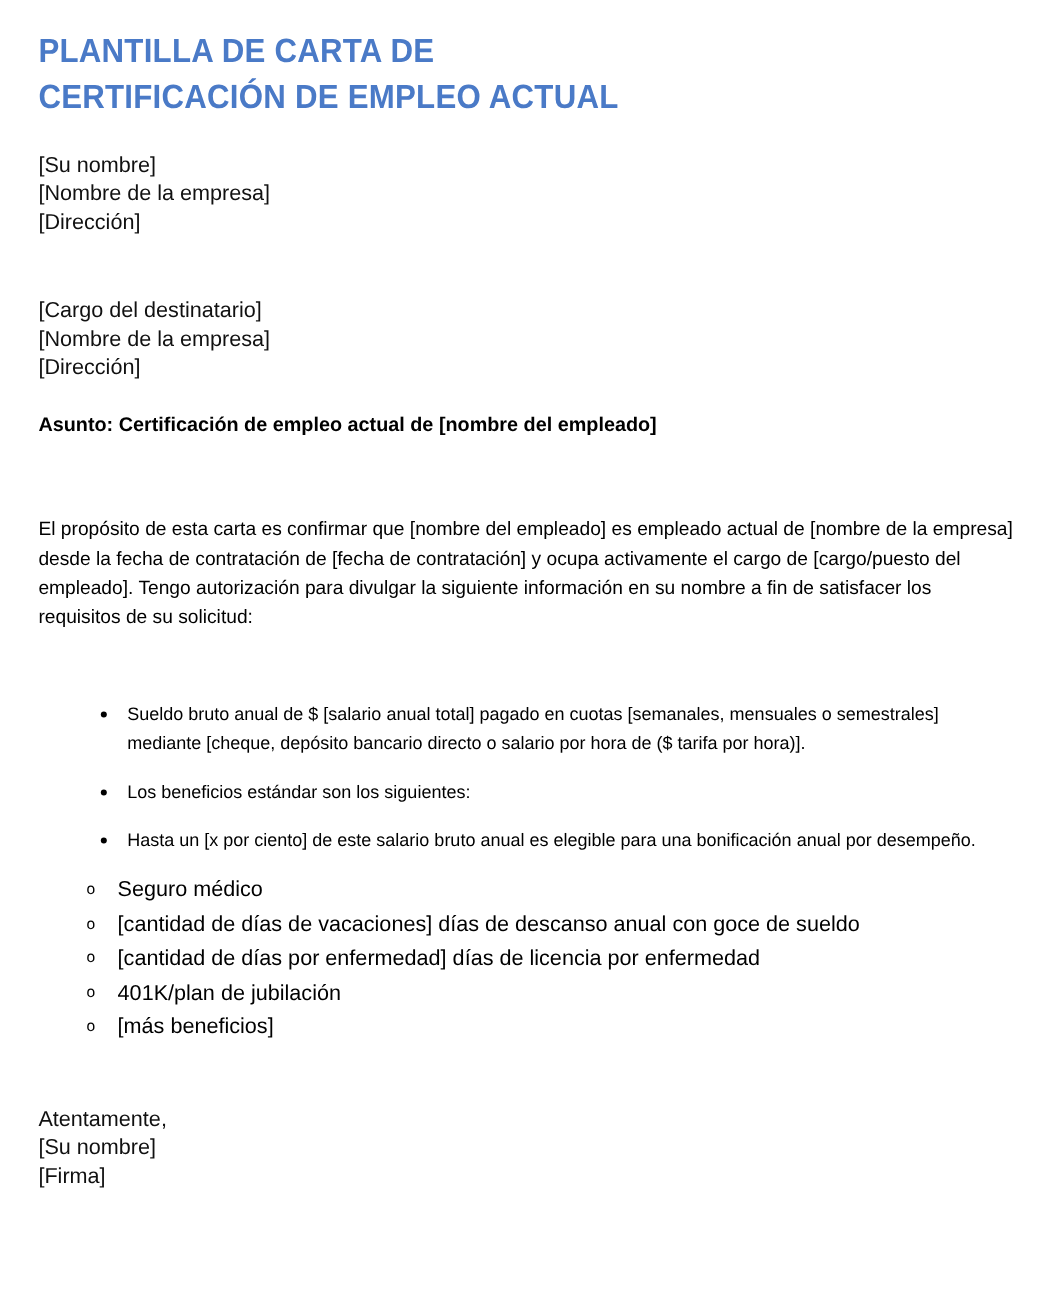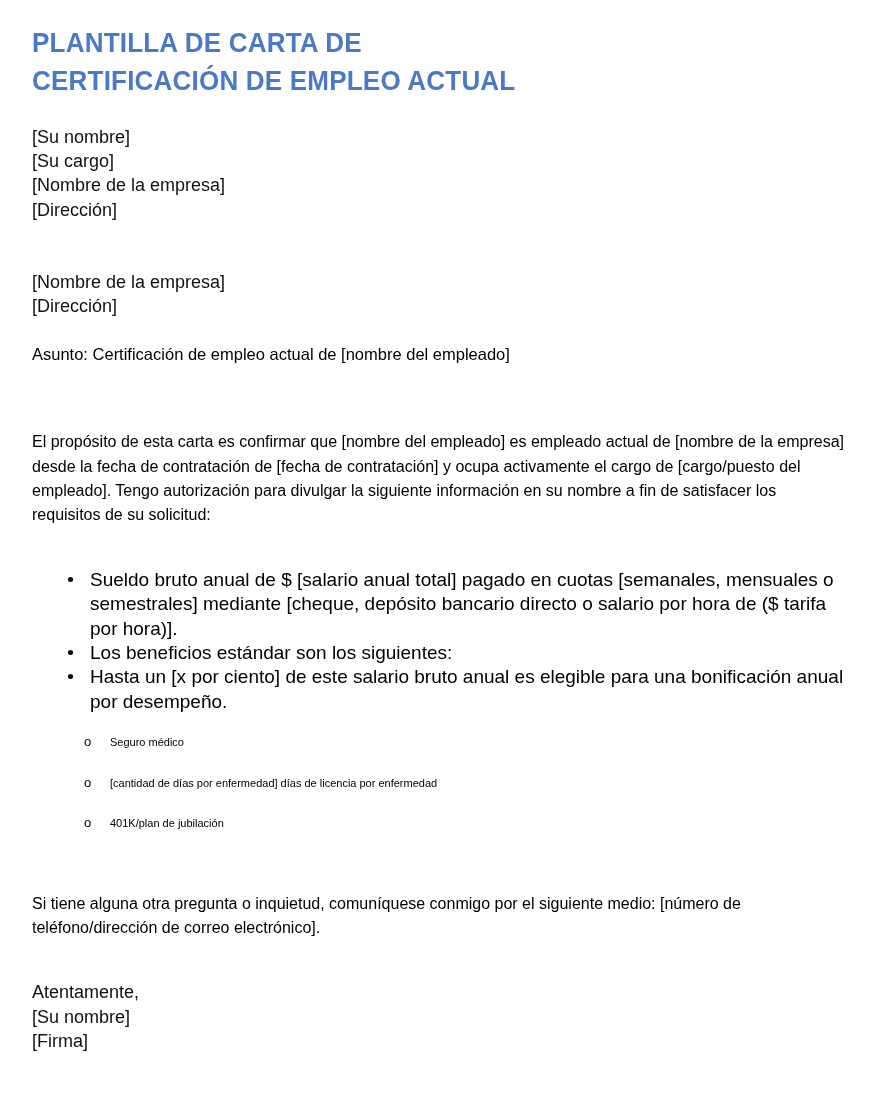--- a/index.html
+++ b/index.html
@@ -46,43 +46,43 @@
     line-height: 24.2px;
     color: #111111;
     margin: 0;
   }
   .spacer-sm { height: 24px; }
   .spacer-md { height: 25px; }
 
   .addr-line { white-space: nowrap; }
 
   .subject {
-    font-weight: normal;
+    font-weight: bold;
     font-size: 16.5px;
     line-height: 24px;
   }
 
   .para {
     font-size: 16px;
     line-height: 24.4px;
     max-width: 812px;
     text-align: left;
   }
 
   
   ul.bullets {
     list-style: none;
     margin: 0;
     padding: 0;
   }
   ul.bullets > li {
     position: relative;
     padding-left: 58px;
-    margin: 0;
-    font-size: 19px;
+    margin: 16px;
+    font-size: 15px;
     line-height: 24.4px;
     max-width: 808px;
   }
   ul.bullets > li::before {
     content: "";
     position: absolute;
     left: 36px;
     top: 9px;
     width: 5px;
     height: 5px;
@@ -91,22 +91,22 @@
   }
 
   ul.subbullets {
     list-style: none;
     margin: 0;
     padding: 0;
   }
   ul.subbullets > li {
     position: relative;
     padding-left: 62px;
-    margin: 16px;
-    font-size: 11px;
+    margin: 4px;
+    font-size: 18px;
     line-height: 24.4px;
   }
   ul.subbullets > li::before {
     content: "o";
     position: absolute;
     left: 36px;
     top: 0;
     font-size: 13px;
     line-height: 24.4px;
     color: #000000;
@@ -118,31 +118,31 @@
 
 <div class="page">
 
   <h1 class="doc-title"><span>PLANTILLA DE CARTA DE</span>
 <span>CERTIFICACIÓN DE EMPLEO ACTUAL</span></h1>
 
   <div class="spacer-md"></div>
 
   <div class="block">
     <div class="addr-line">[Su nombre]</div>
-    <div class="addr-line">[Su cargo]</div>
     <div class="addr-line">[Nombre de la empresa]</div>
     <div class="addr-line">[Dirección]</div>
   </div>
 
   <div class="spacer-sm"></div>
 
 
   <div class="spacer-sm"></div>
 
   <div class="block">
+    <div class="addr-line">[Cargo del destinatario]</div>
     <div class="addr-line">[Nombre de la empresa]</div>
     <div class="addr-line">[Dirección]</div>
   </div>
 
   <div class="spacer-sm"></div>
 
   <div class="subject">Asunto: Certificación de empleo actual de [nombre del empleado]</div>
 
   <div class="spacer-sm"></div>
 
@@ -154,27 +154,28 @@
   <div class="spacer-sm"></div>
 
   <ul class="bullets">
     <li>Sueldo bruto anual de $ [salario anual total] pagado en cuotas [semanales, mensuales o semestrales] mediante [cheque, depósito bancario directo o salario por hora de ($ tarifa por hora)].</li>
     <li>Los beneficios estándar son los siguientes:</li>
     <li>Hasta un [x por ciento] de este salario bruto anual es elegible para una bonificación anual por desempeño.</li>
   </ul>
 
   <ul class="subbullets sublist-wrap">
     <li>Seguro médico</li>
+    <li>[cantidad de días de vacaciones] días de descanso anual con goce de sueldo</li>
     <li>[cantidad de días por enfermedad] días de licencia por enfermedad</li>
     <li>401K/plan de jubilación</li>
+    <li>[más beneficios]</li>
   </ul>
 
   <div class="spacer-sm"></div>
 
-  <p class="para">Si tiene alguna otra pregunta o inquietud, comuníquese conmigo por el siguiente medio: [número de teléfono/dirección de correo electrónico].</p>
 
   <div class="spacer-sm"></div>
 
   <div class="block">
     <div class="addr-line">Atentamente,</div>
     <div class="addr-line">[Su nombre]</div>
     <div class="addr-line">[Firma]</div>
   </div>
 
 </div>

